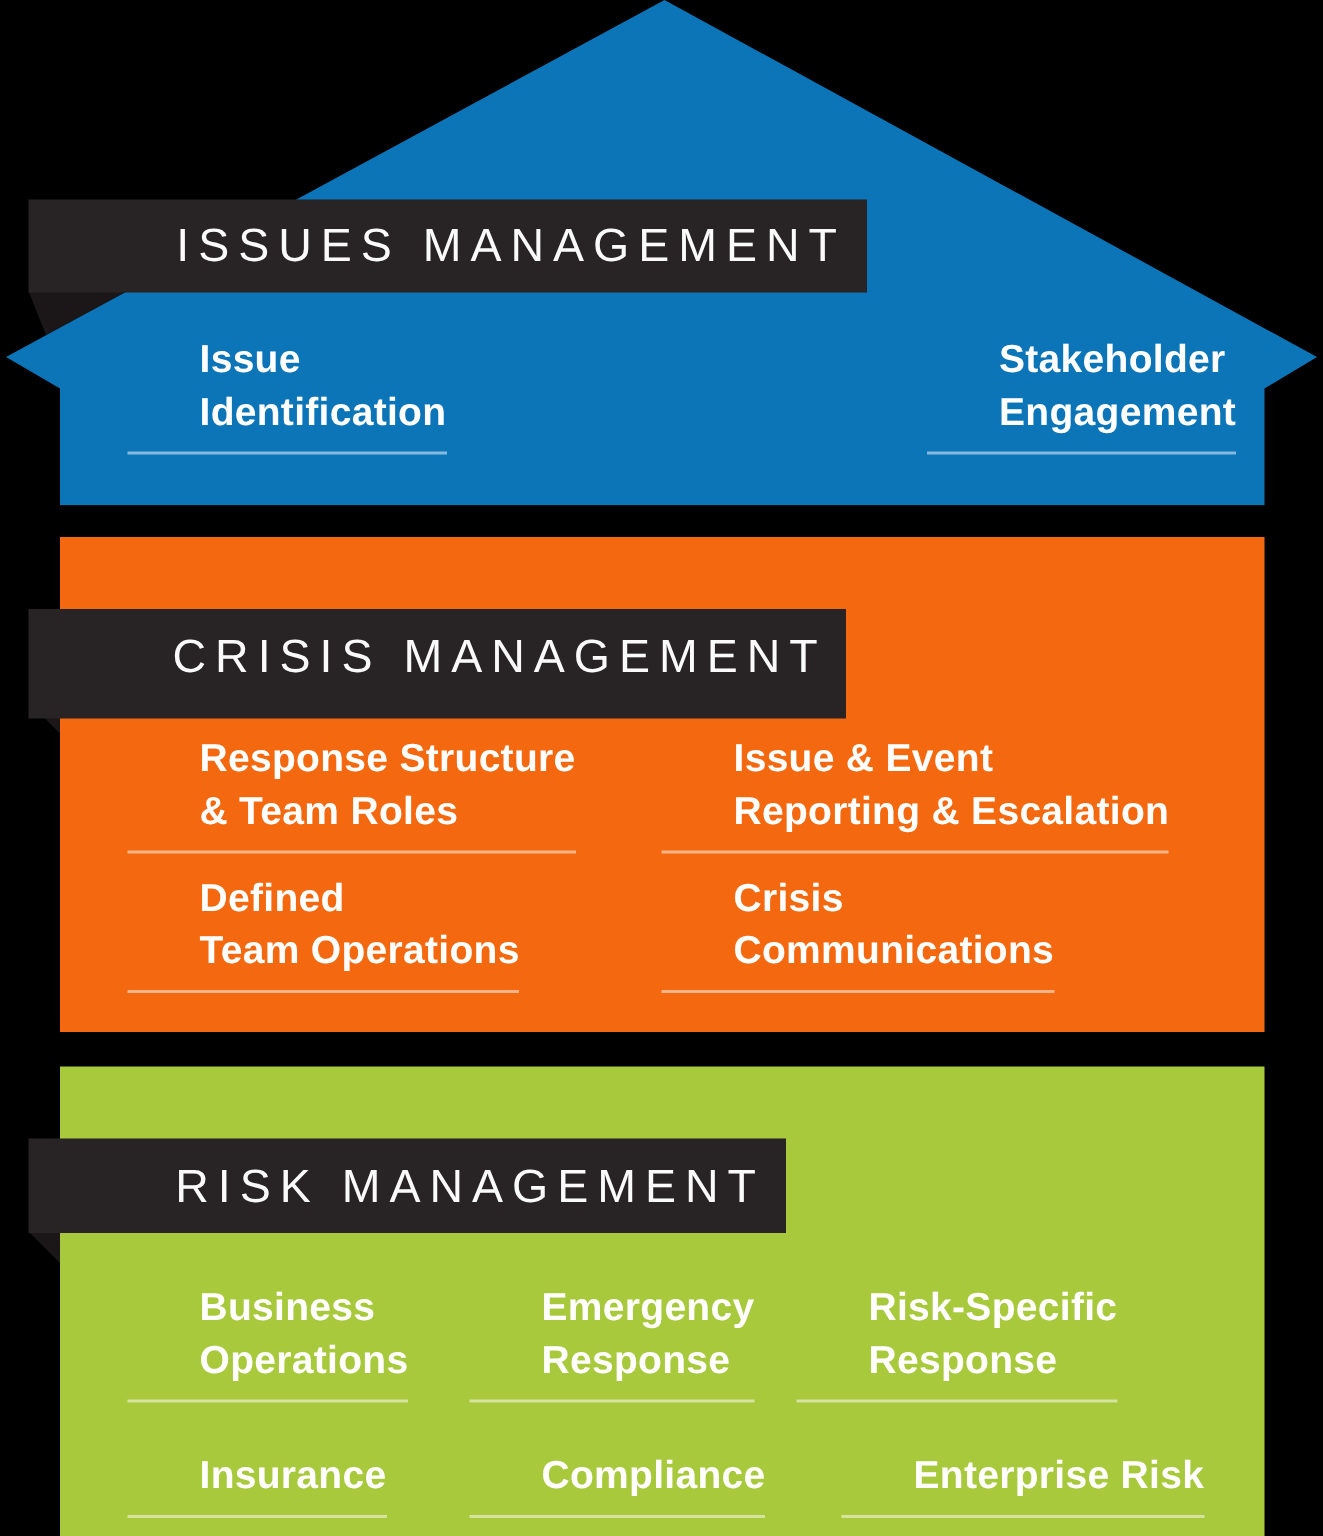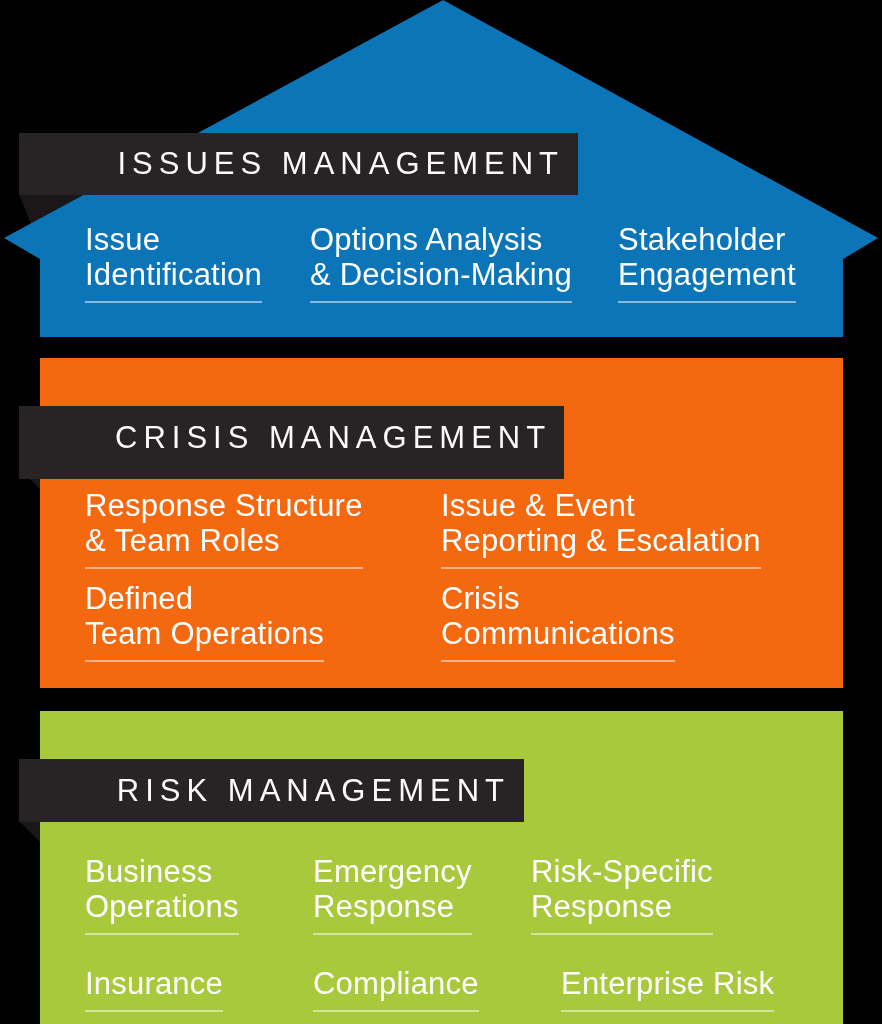--- a/index.html
+++ b/index.html
@@ -15,22 +15,22 @@
     padding-left:96px;padding-right:14px;box-sizing:border-box;
     white-space:nowrap;
   }
   .cell{position:absolute;z-index:4;}
   .cell-text{
     display:inline-block;
     padding-bottom:9px;
     border-bottom:2px solid rgba(255,255,255,0.5);
   }
   .cell-line{
-    color:#fff;font-weight:normal;font-size:31px;line-height:35px;
-    white-space:nowrap;letter-spacing:0.2px;
+    color:#fff;font-weight:bold;font-size:26px;line-height:35px;
+    white-space:nowrap;letter-spacing:0.2px;margin-left:48px;
   }
   
   .arrow-blue{
     left:0;top:0;width:882px;height:337px;
     clip-path:polygon(443px 0px,878px 238px,843px 259px,843px 337px,40px 337px,40px 259px,4px 238px);
   }
   .panel-orange{left:40px;top:358px;width:803px;height:330px;}
   .panel-green{left:40px;top:711px;width:803px;height:313px;}
   .fold-issues{left:19px;top:194px;width:66px;height:30px;clip-path:polygon(0% 0%,100% 0%,18% 100%);}
   .fold-crisis{left:19px;top:468px;width:21px;height:21px;clip-path:polygon(0 0,100% 0,100% 100%);}
@@ -59,26 +59,20 @@
     <span>CRISIS MANAGEMENT</span>
   </div>
   <div class="banner banner-risk" style="background-color: rgb(40, 35, 36);">
     <span>RISK MANAGEMENT</span>
   </div>
 
   <div class="cell" style="left:85px;top:222px">
     <div class="cell-text">
       <div class="cell-line">Issue</div>
       <div class="cell-line">Identification</div>
-    </div>
-  </div>
-  <div class="cell" style="left:310px;top:222px">
-    <div class="cell-text">
-      <div class="cell-line">Options Analysis</div>
-      <div class="cell-line">&amp; Decision-Making</div>
     </div>
   </div>
   <div class="cell" style="left:85px;top:488px">
     <div class="cell-text">
       <div class="cell-line">Response Structure</div>
       <div class="cell-line">&amp; Team Roles</div>
     </div>
   </div>
 
   <div class="cell" style="left:618px;top:222px">

